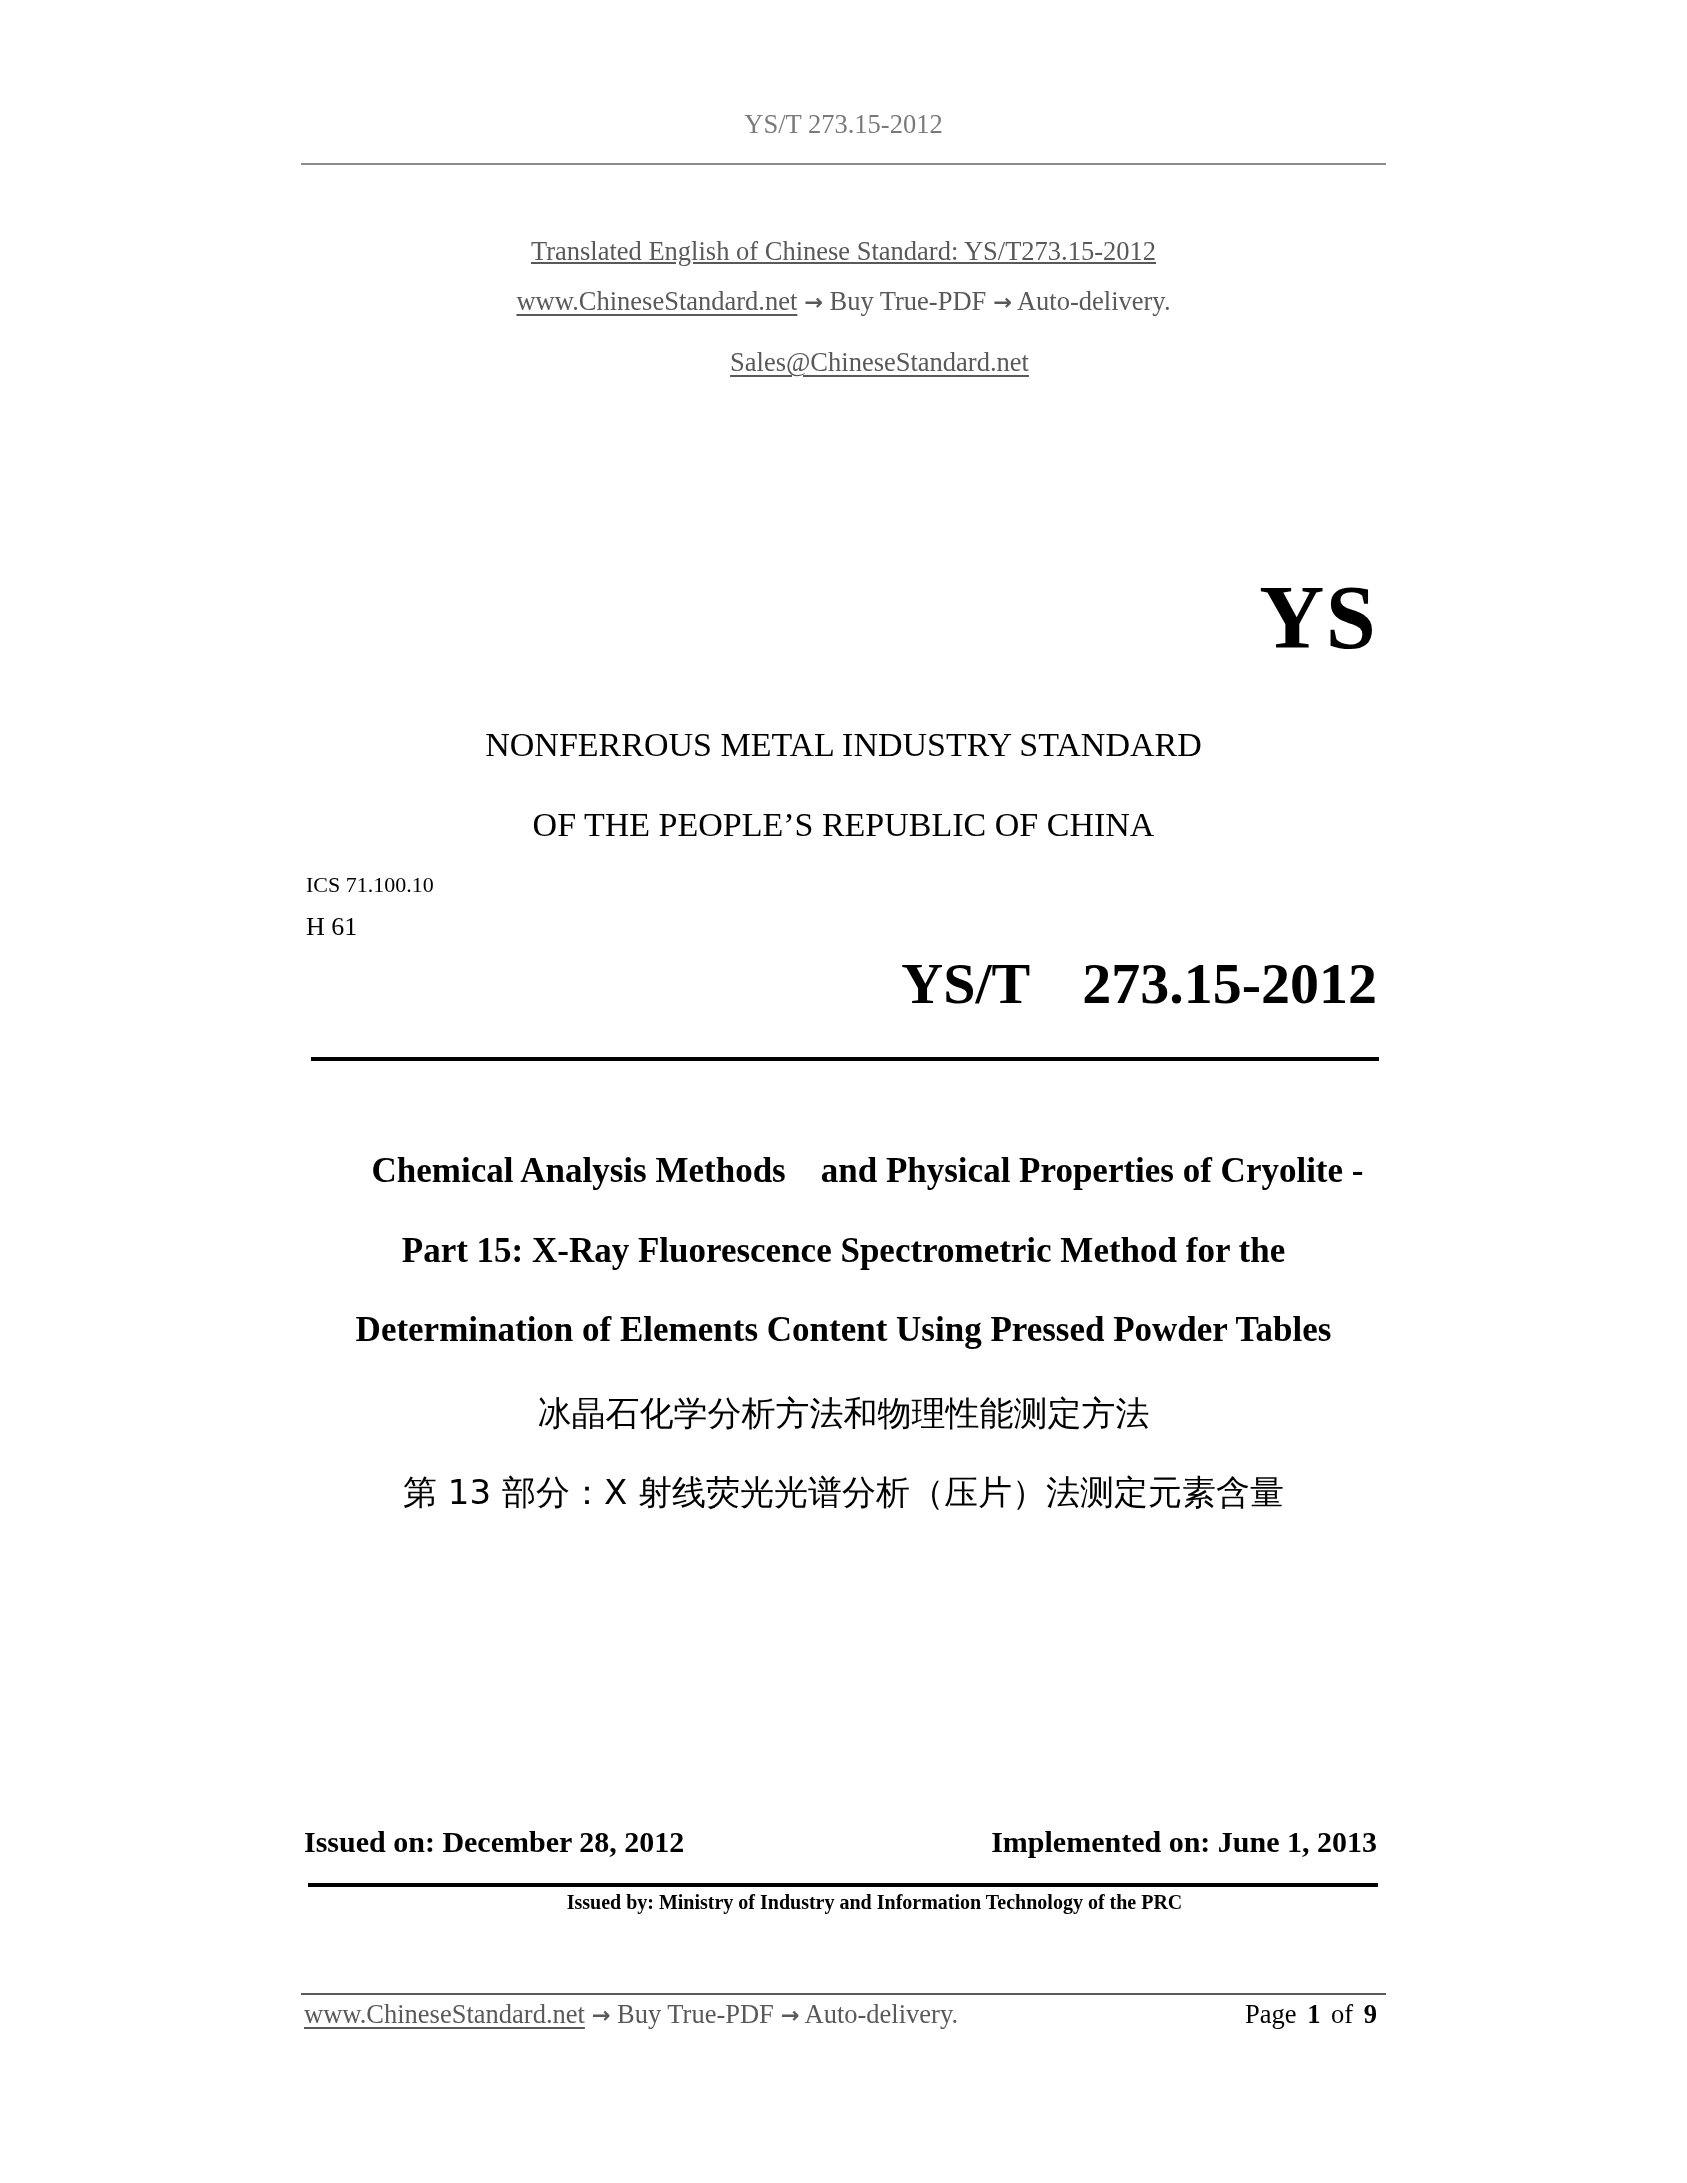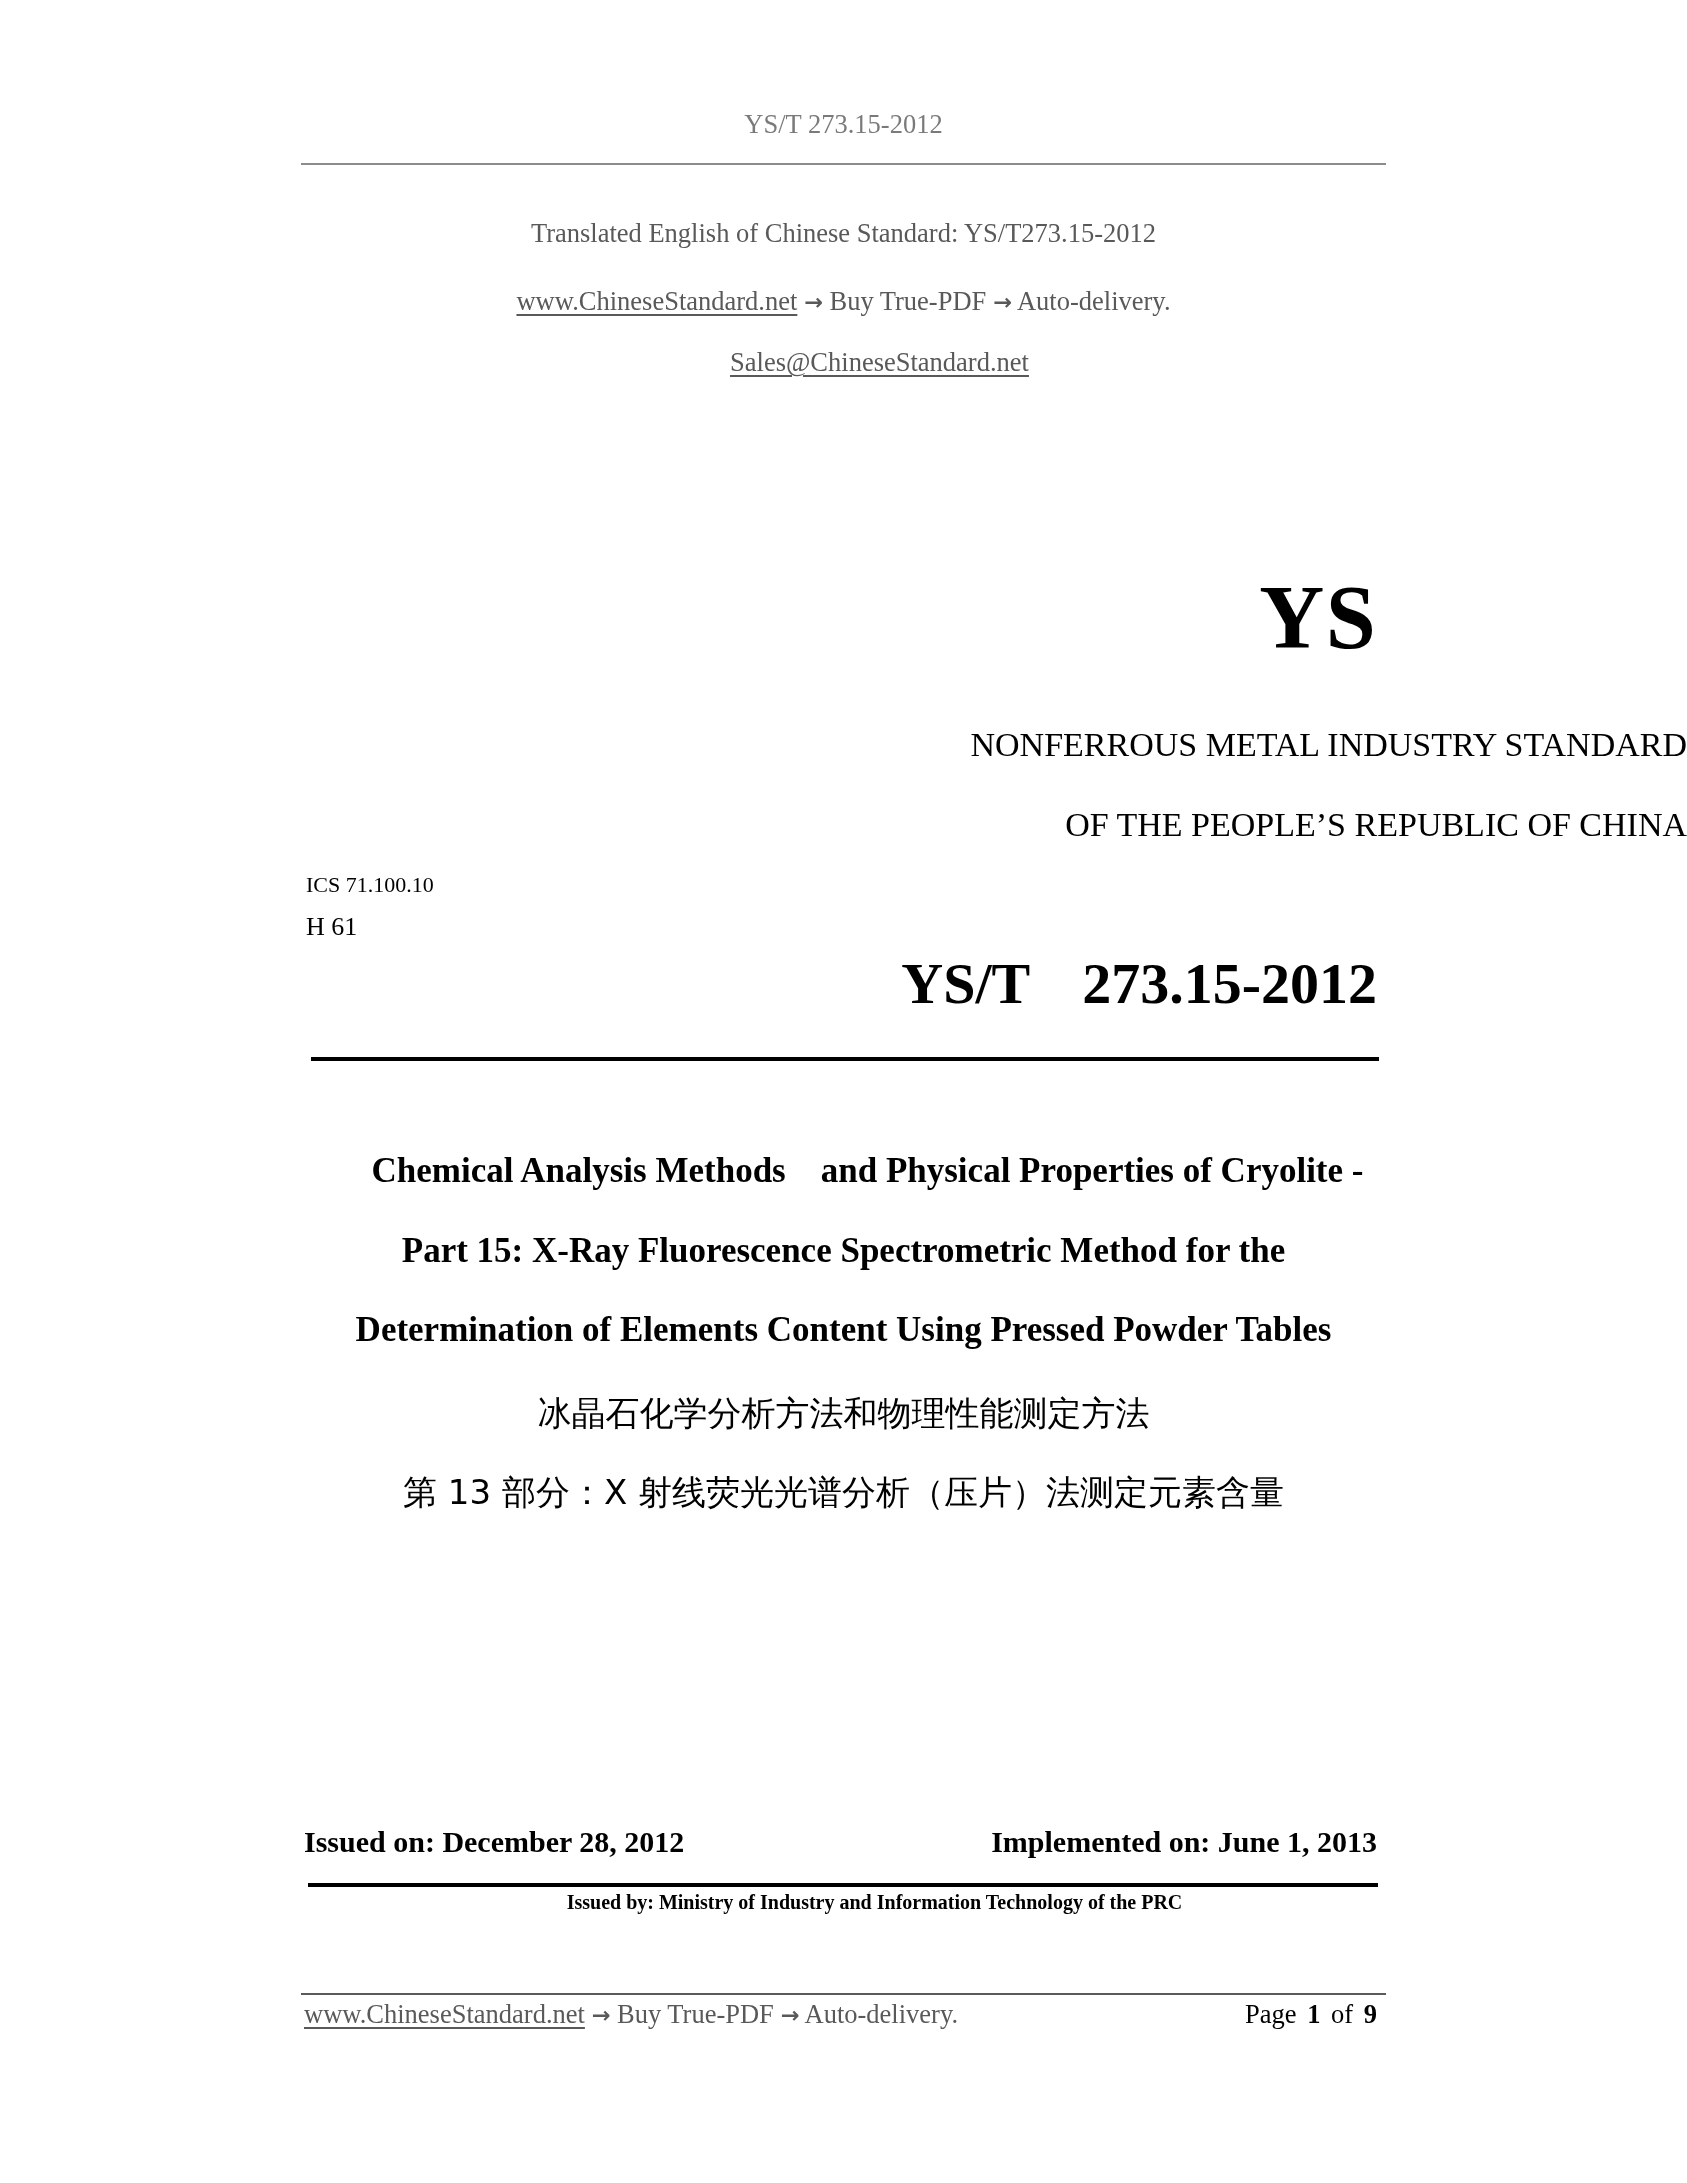--- a/index.html
+++ b/index.html
@@ -24,34 +24,34 @@
       font-size: 26.5px;
       color: #7a7a7a;
     }
     .header-rule {
       left: 301px; top: 163px; width: 1085px; height: 2px;
       background: #8c8c8c;
     }
 
     
     .notice { font-size: 26.5px; color: #595959; }
-    .notice-1 { top: 218px; }
+    .notice-1 { top: 236px; text-decoration: underline; }
     .notice-2 { top: 286px; }
     .notice-3 { top: 347px; margin-left: 36px; }
     .link { text-decoration: underline; text-underline-offset: 4px; text-decoration-thickness: 2px; }
     .arrow { font-family: "DejaVu Sans", sans-serif; font-size: 22.5px; font-weight: bold; }
 
     
     .ys-mark {
       right: 310px; top: 566px;
       font-size: 90px; font-weight: bold; letter-spacing: 1.3px;
     }
 
     
-    .std-heading { font-size: 34px; text-align: right; }
+    .std-heading { font-size: 34px; }
     .std-heading-1 { top: 726px; }
     .std-heading-2 { top: 806px; }
 
     .ics { left: 306px; top: 872px; font-size: 22px; }
     .ccs { left: 306px; top: 912px; font-size: 26px; }
 
     .std-number {
       right: 310px; top: 950px;
       font-size: 58px; font-weight: bold;
       word-spacing: 12px;

